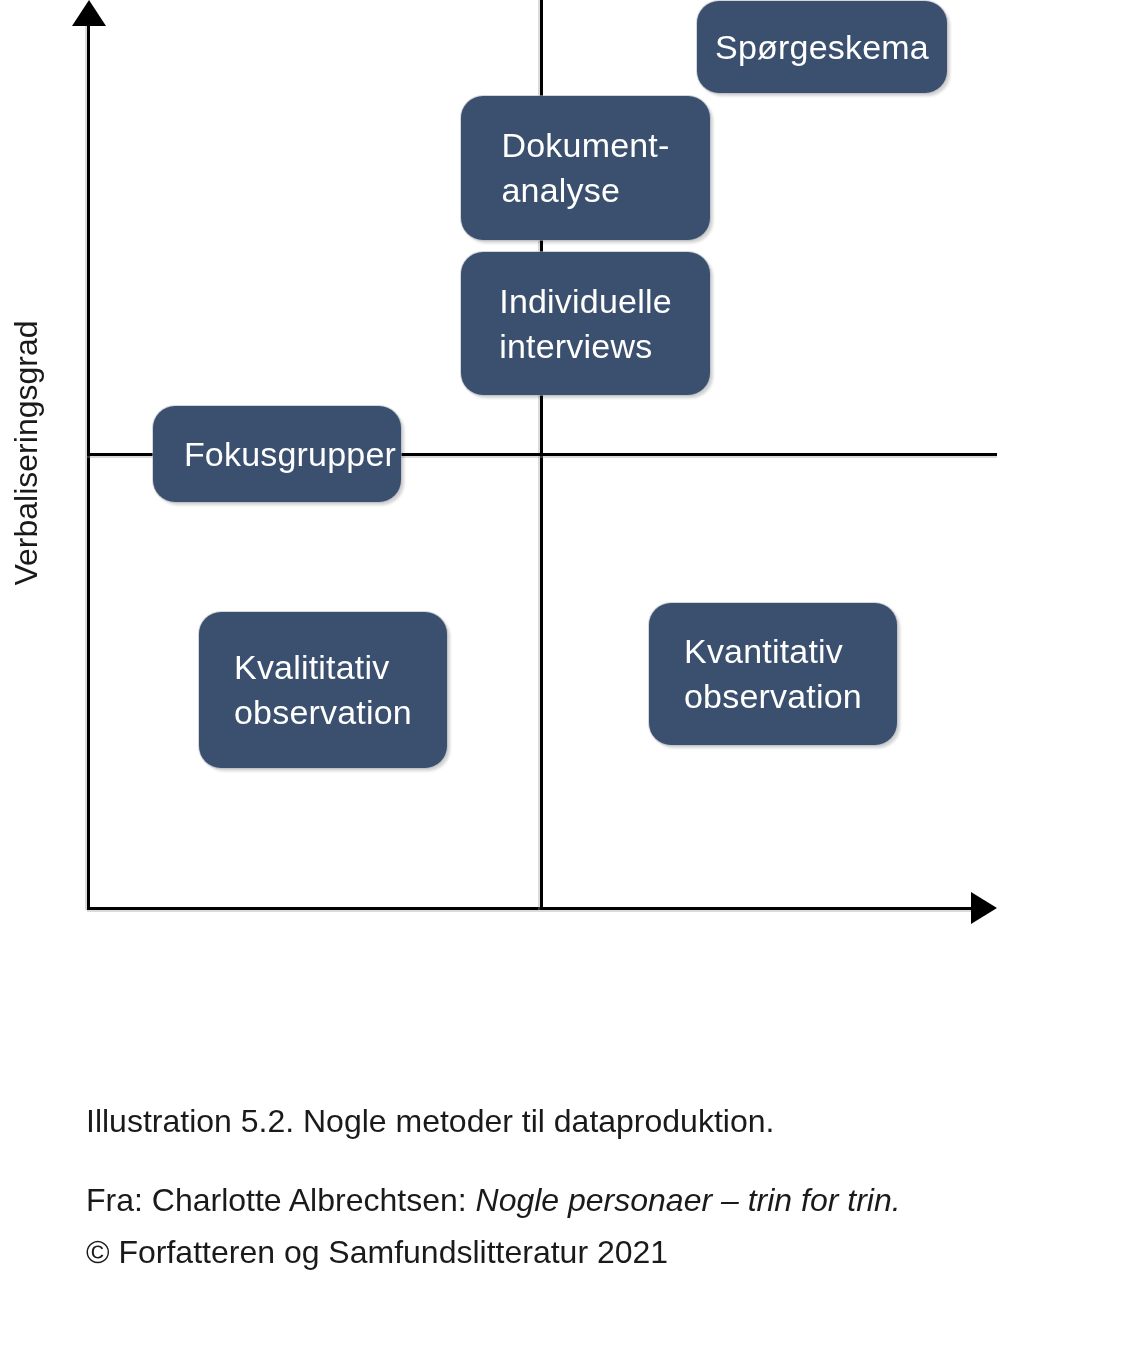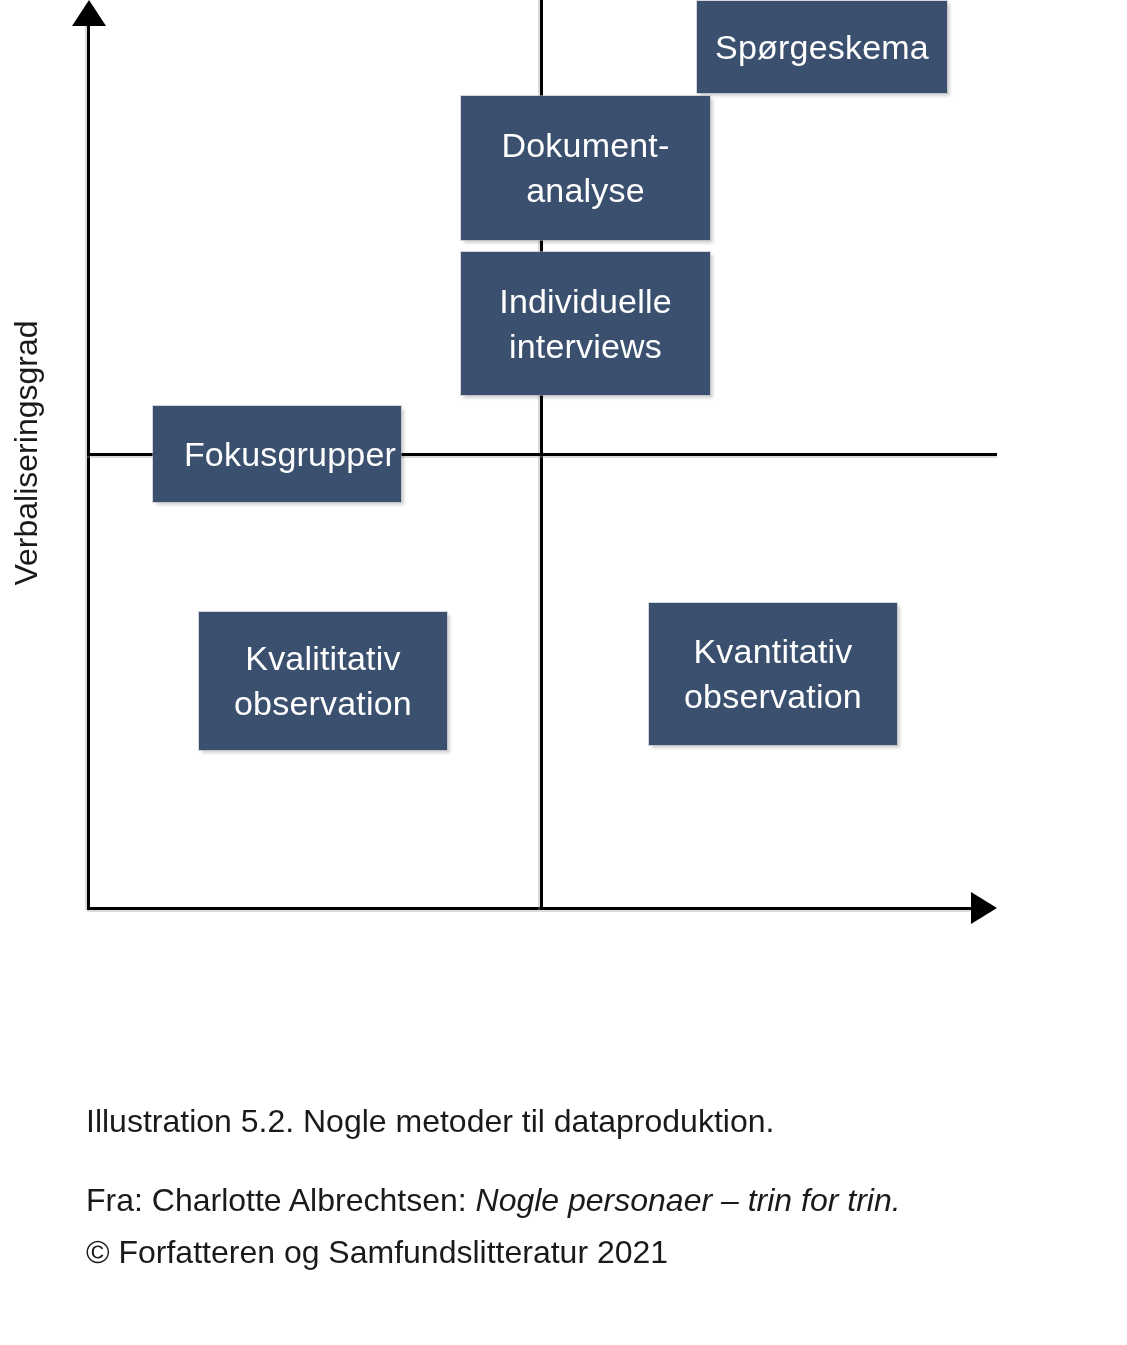--- a/index.html
+++ b/index.html
@@ -67,36 +67,37 @@
   }
 
   
   .mbox {
     position: absolute;
     background: var(--box-fill);
     color: var(--box-text);
     display: flex;
     align-items: center;
     justify-content: center;
-    text-align: center;
+    text-align: left;
     z-index: 2;
     box-shadow: 0 0 0 1px rgba(175,180,190,0.55), 3px 3px 3px rgba(0,0,0,0.18);
+    border-radius: 22px;
   }
   .mbox .mbox-label {
     font-size: 34px;
     line-height: 1.32;
     font-weight: 400;
     white-space: pre-line;
     letter-spacing: 0.2px;
   }
   .mbox-sporgeskema   { left: 697px; top: 1px;   width: 250px; height: 92px;  }
   .mbox-dokument      { left: 461px; top: 96px;  width: 249px; height: 144px; }
   .mbox-interviews    { left: 461px; top: 252px; width: 249px; height: 143px; }
   .mbox-fokusgrupper  { left: 153px; top: 406px; width: 248px; height: 96px; padding-left: 26px;  }
-  .mbox-kvalititativ  { left: 199px; top: 612px; width: 248px; height: 138px; }
+  .mbox-kvalititativ  { left: 199px; top: 612px; width: 248px; height: 156px; }
   .mbox-kvantitativ   { left: 649px; top: 603px; width: 248px; height: 142px; }
 
   
   .y-axis-label {
     position: absolute;
     left: 26px; top: 453px;
     transform: translate(-50%, -50%) rotate(-90deg);
     white-space: nowrap;
     font-size: 32px;
     z-index: 2;

